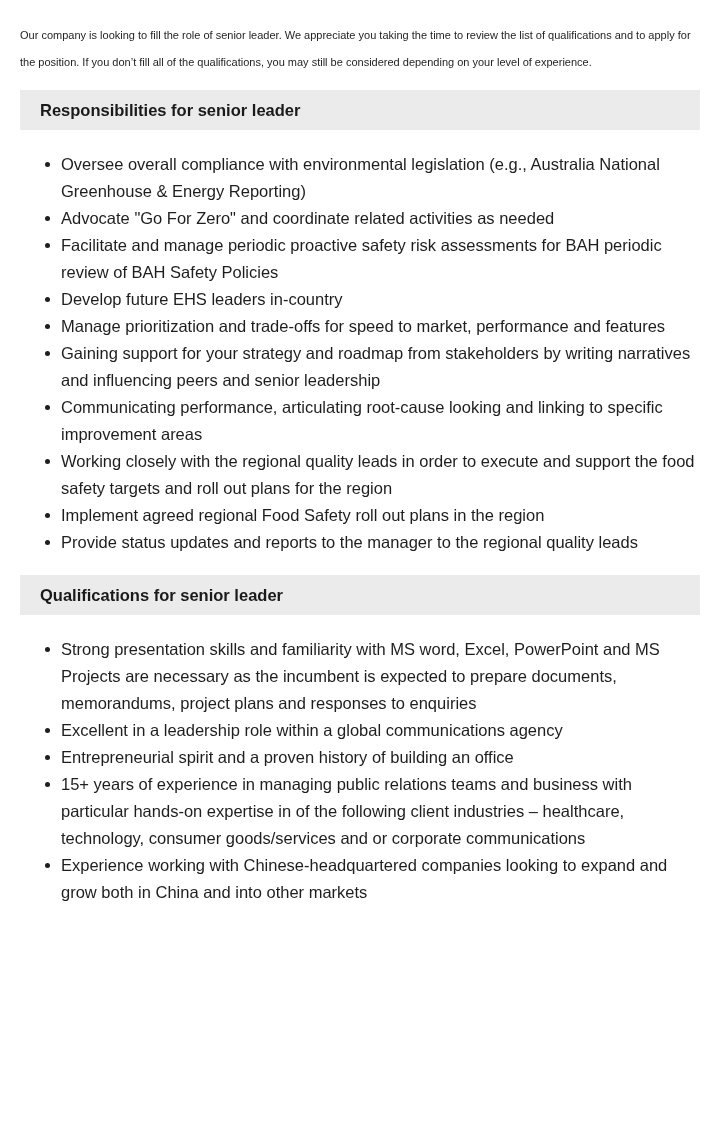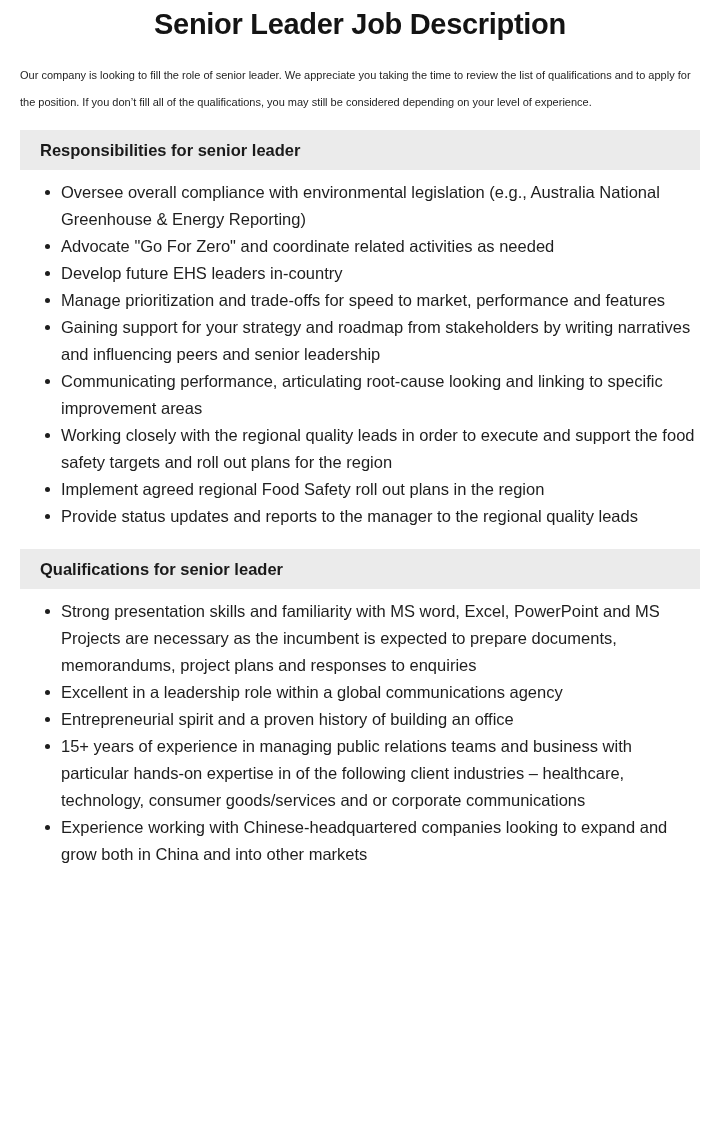--- a/index.html
+++ b/index.html
@@ -32,21 +32,21 @@
   }
   .section-header {
     margin: 14px 20px 0 20px;
     padding: 10px 20px;
     background: #ebebeb;
     font-size: 16.5px;
     line-height: 20px;
     font-weight: bold;
     color: #1a1a1a;
   }
-  .section-header + .bullet-list { margin-top: 9px; }
+  .section-header + .bullet-list { margin-top: 21px; }
   .bullet-list {
     list-style: none;
     margin: 21px 20px 0 20px;
     padding: 0 0 0 41px;
     font-size: 16.5px;
     line-height: 27px;
   }
   .bullet-list li {
     position: relative;
   }
@@ -60,29 +60,29 @@
     border-radius: 50%;
     background: #1e1e1e;
   }
   .bullet-list + .section-header { margin-top: 19px; }
   .page-bottom-spacer { height: 30px; }
 </style>
 </head>
 <body>
 
 <main>
-  <h1 class="page-title">Senior Leader Job Description</h1>
 
   <p class="intro">Our company is looking to fill the role of senior leader. We appreciate you taking the time to review the list of qualifications and to apply for the position. If you don’t fill all of the qualifications, you may still be considered depending on your level of experience.</p>
 
   <div id="sections">
       <div class="section-header" style="background: rgb(235, 235, 235);">Responsibilities for senior leader</div>
       <ul class="bullet-list">
         <li>Oversee overall compliance with environmental legislation (e.g., Australia National Greenhouse &amp; Energy Reporting)</li>
         <li>Advocate "Go For Zero" and coordinate related activities as needed</li>
+        <li>Facilitate and manage periodic proactive safety risk assessments for BAH periodic review of BAH Safety Policies</li>
         <li>Develop future EHS leaders in-country</li>
         <li>Manage prioritization and trade-offs for speed to market, performance and features</li>
         <li>Gaining support for your strategy and roadmap from stakeholders by writing narratives and influencing peers and senior leadership</li>
         <li>Communicating performance, articulating root-cause looking and linking to specific improvement areas</li>
         <li>Working closely with the regional quality leads in order to execute and support the food safety targets and roll out plans for the region</li>
         <li>Implement agreed regional Food Safety roll out plans in the region</li>
         <li>Provide status updates and reports to the manager to the regional quality leads</li>
       </ul>
       <div class="section-header" style="background: rgb(235, 235, 235);">Qualifications for senior leader</div>
       <ul class="bullet-list">

